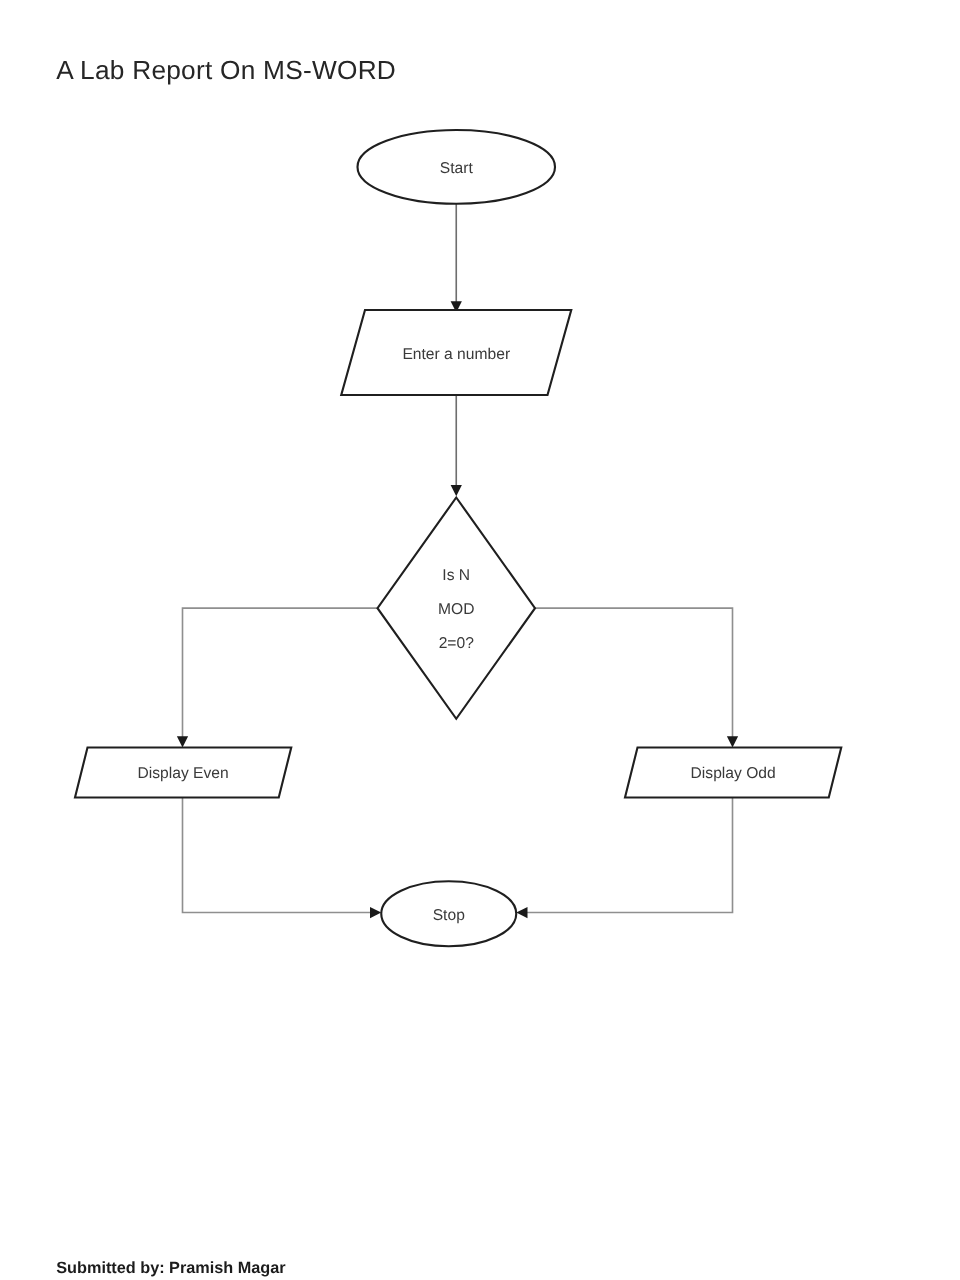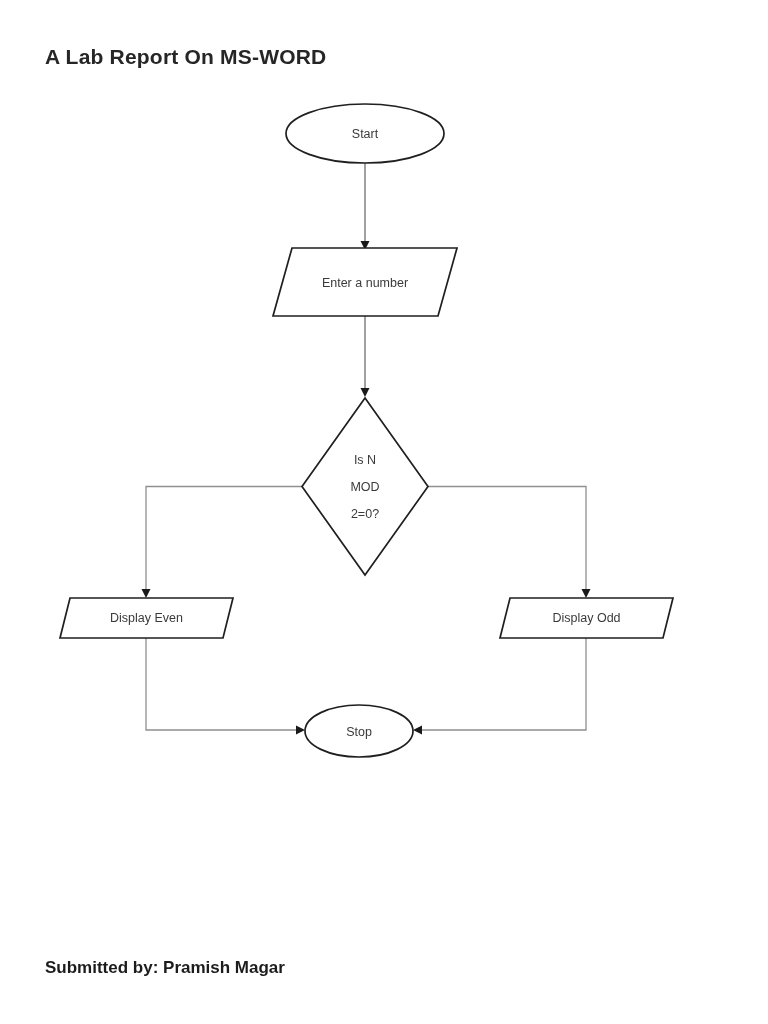--- a/index.html
+++ b/index.html
@@ -13,26 +13,26 @@
   html,body{margin:0;padding:0;}
   body{
     width:768px;height:1024px;
     background:var(--background);
     font-family:"Liberation Sans",sans-serif;
     position:relative;
     overflow:hidden;
   }
   .page-title{
     position:absolute;left:45px;top:45px;
-    font-size:21px;font-weight:700;color:var(--title-text);
+    font-size:21px;font-weight:400;color:var(--title-text);
     letter-spacing:0.2px;
   }
   .page-footer{
-    position:absolute;left:45px;top:958px;
-    font-size:17px;font-weight:700;color:#1c1c1c;
+    position:absolute;left:45px;top:1006px;
+    font-size:13px;font-weight:700;color:#1c1c1c;
   }
   svg.flowchart{position:absolute;left:0;top:0;}
   .shape{fill:#ffffff;stroke:var(--shape-stroke);stroke-width:1.7;}
   .connector{stroke:var(--connector);stroke-width:1.3;fill:none;}
   .connector-dark{stroke:#6e6e6e;stroke-width:1.3;fill:none;}
   .arrowhead{fill:var(--arrowhead);stroke:none;}
   .node-label{
     font-family:"Liberation Sans",sans-serif;
     font-size:12.5px;fill:var(--text);
     text-anchor:middle;dominant-baseline:middle;

